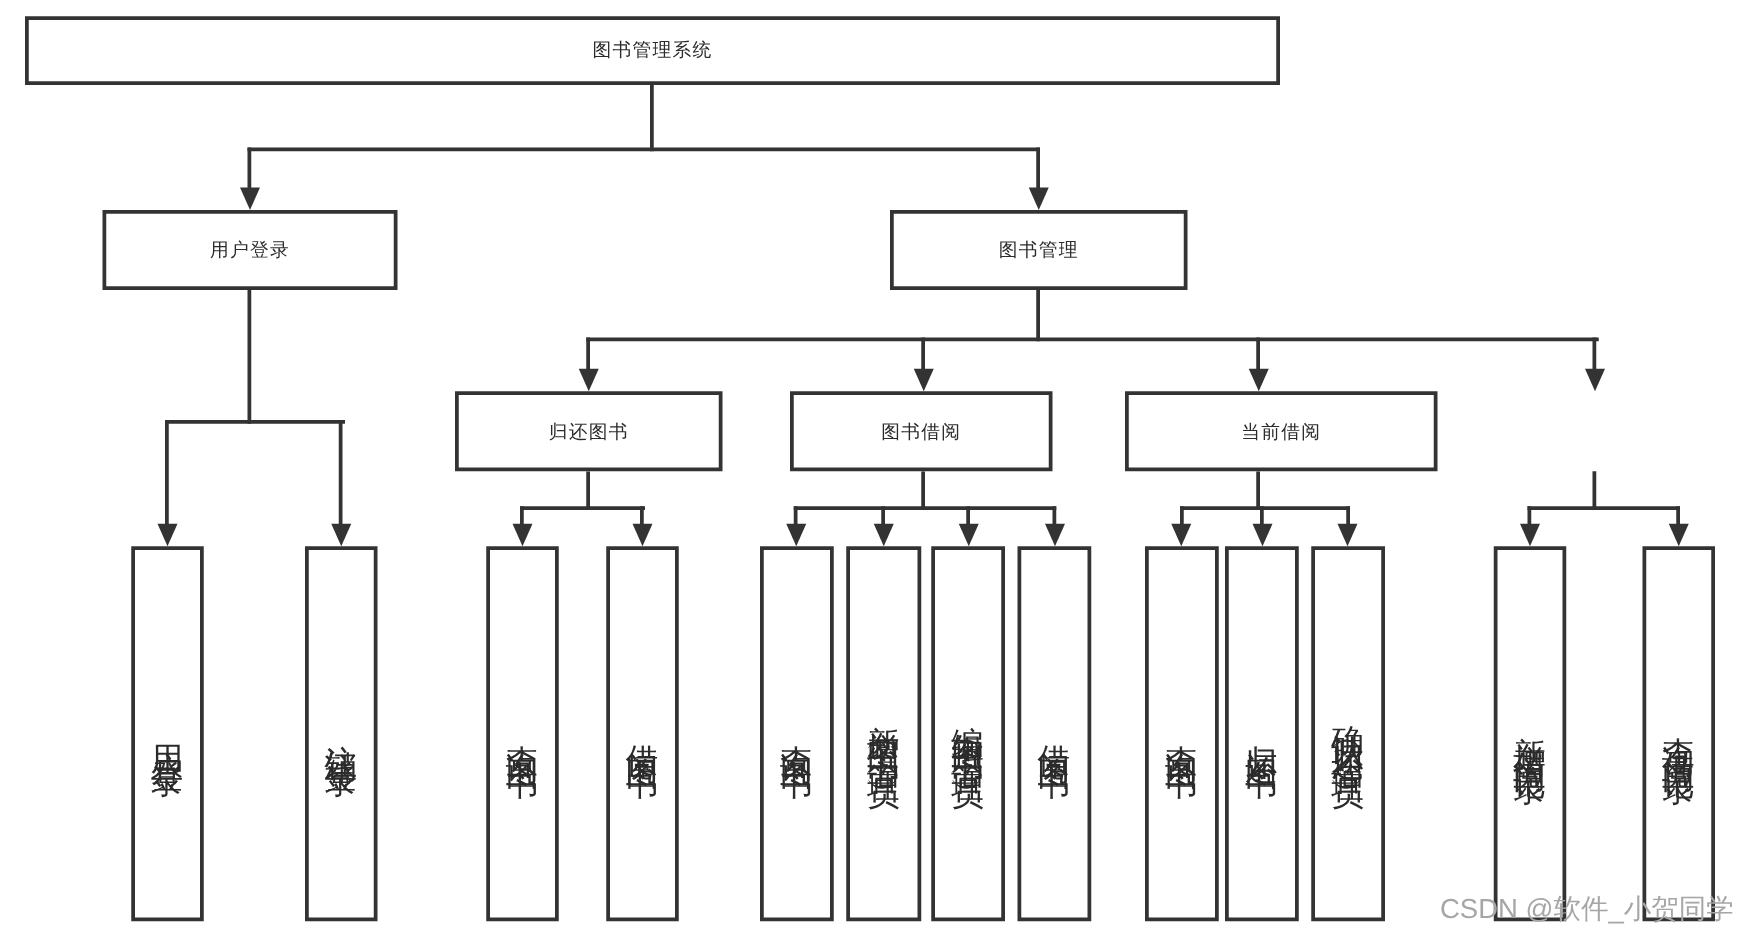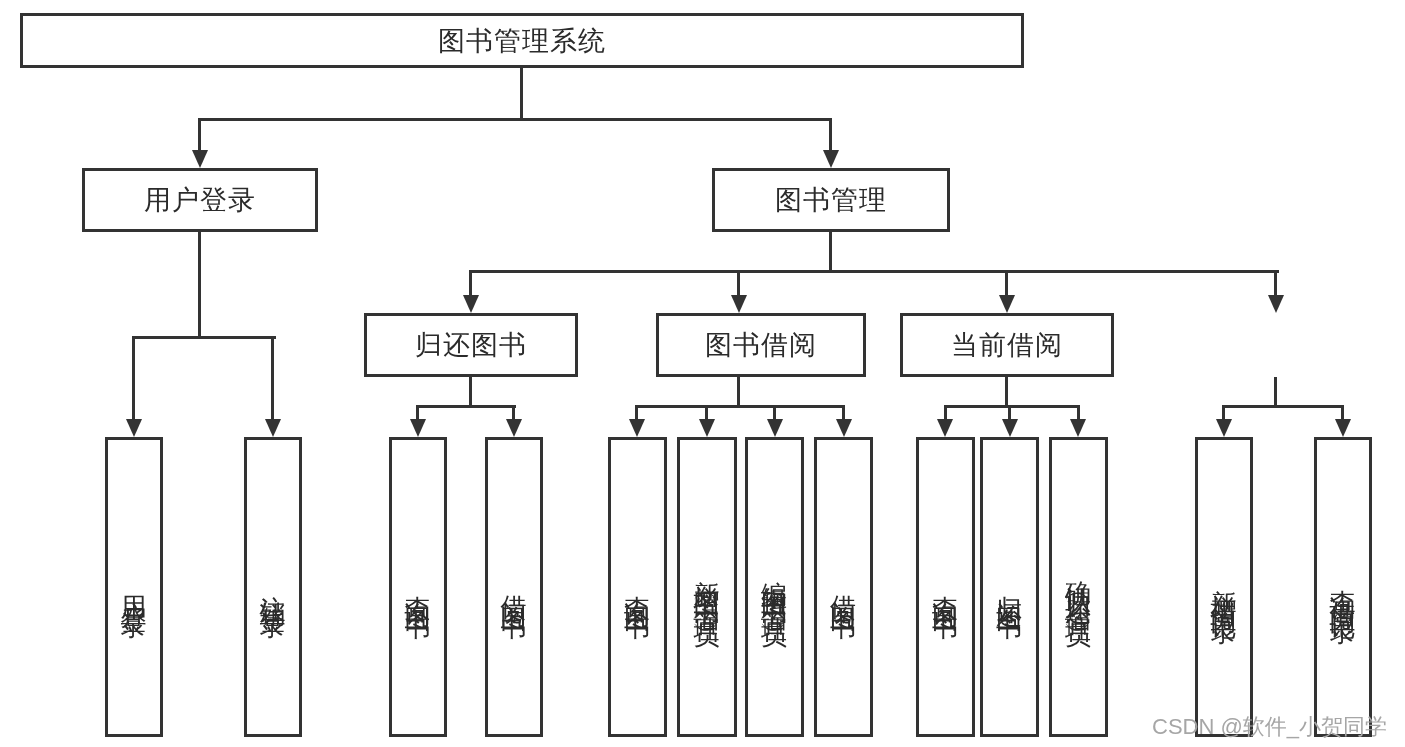--- a/index.html
+++ b/index.html
@@ -21,21 +21,21 @@
     box-sizing:border-box;
     background:#ffffff;
     border:3px solid var(--line);
     color:var(--text);
     display:flex;
     align-items:center;
     justify-content:center;
     z-index:2;
   }
   .hbox{
-    font-size:27px;
+    font-size:15px;
     letter-spacing:1px;
   }
   .vbox{
     top:437px;
     height:300px;
     writing-mode:vertical-rl;
     text-orientation:mixed;
     font-size:26px;
     letter-spacing:6px;
     line-height:1;
@@ -61,22 +61,22 @@
 <body>
 
 <div class="stage">
 
   <div class="box hbox" style="left:20px;top:13px;width:1004px;height:55px">图书管理系统</div>
 
   <div class="box hbox" style="left:82px;top:168px;width:236px;height:64px">用户登录</div>
   <div class="box hbox" style="left:712px;top:168px;width:238px;height:64px">图书管理</div>
 
   <div class="box hbox" style="left:364px;top:313px;width:214px;height:64px">归还图书</div>
-  <div class="box hbox" style="left:656px;top:313px;width:210px;height:64px">图书借阅</div>
-  <div class="box hbox" style="left:900px;top:313px;width:214px;height:64px">当前借阅</div>
+  <div class="box hbox" style="left:632px;top:313px;width:210px;height:64px">图书借阅</div>
+  <div class="box hbox" style="left:900px;top:313px;width:250px;height:64px">当前借阅</div>
 
   <div class="box vbox" style="left:105px;width:58px">用户登录</div>
   <div class="box vbox" style="left:244px;width:58px">注销登录</div>
 
   <div class="box vbox" style="left:389px;width:58px">查询图书</div>
   <div class="box vbox" style="left:485px;width:58px">借阅图书</div>
 
   <div class="box vbox" style="left:608px;width:59px">查询图书</div>
   <div class="box vbox" style="left:677px;width:60px">新增图书（管理员）</div>
   <div class="box vbox" style="left:745px;width:59px">编辑图书（管理员）</div>

